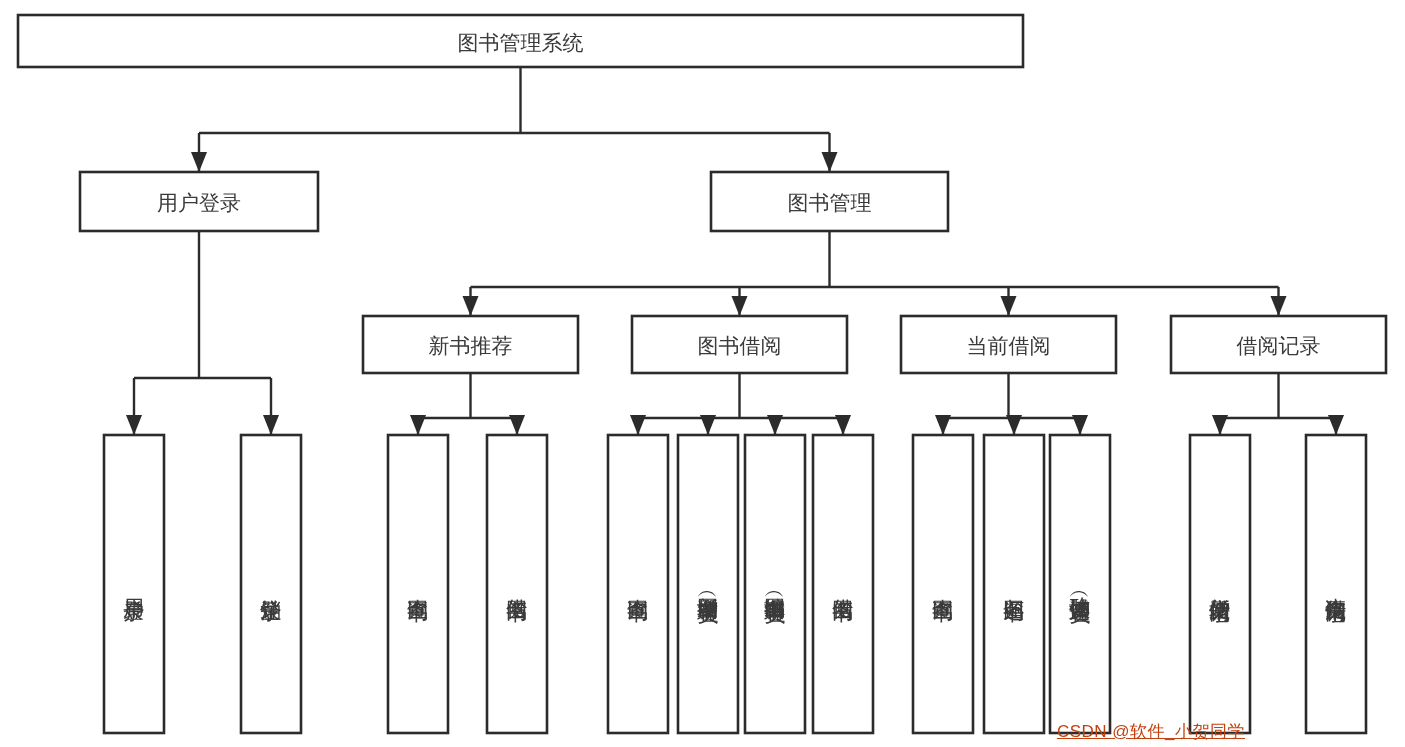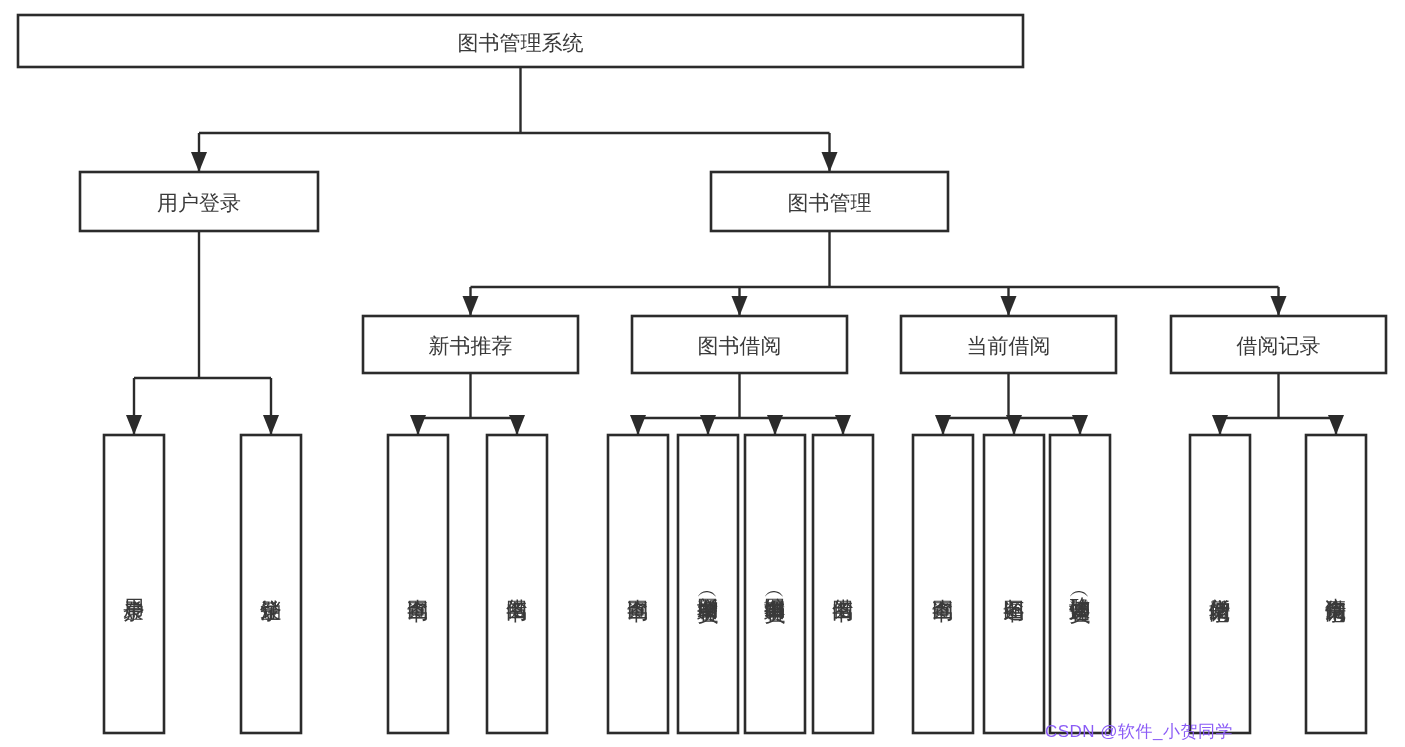--- a/index.html
+++ b/index.html
@@ -61,27 +61,28 @@
     text-orientation: upright;
     letter-spacing: 1px;
     display: flex;
     align-items: center;
     justify-content: center;
     white-space: nowrap;
     pointer-events: none;
   }
   .watermark {
     position: absolute;
-    right: 24px;
+    right: 12px;
     bottom: 4px;
     font-family: "Liberation Sans", "DejaVu Sans", sans-serif;
     font-size: 17px;
-    color: #8b5cf6;
+    color: #c2410c;
     letter-spacing: 0.5px;
     white-space: nowrap;
+    text-decoration: underline;
   }
 </style>
 </head>
 <body>
 
 <div id="diagram-root">
 
   <svg class="flow" viewBox="0 0 1405 747">
     <g id="connector-layer">
         <line x1="520.5" y1="67" x2="520.5" y2="133" class="conn"></line>

